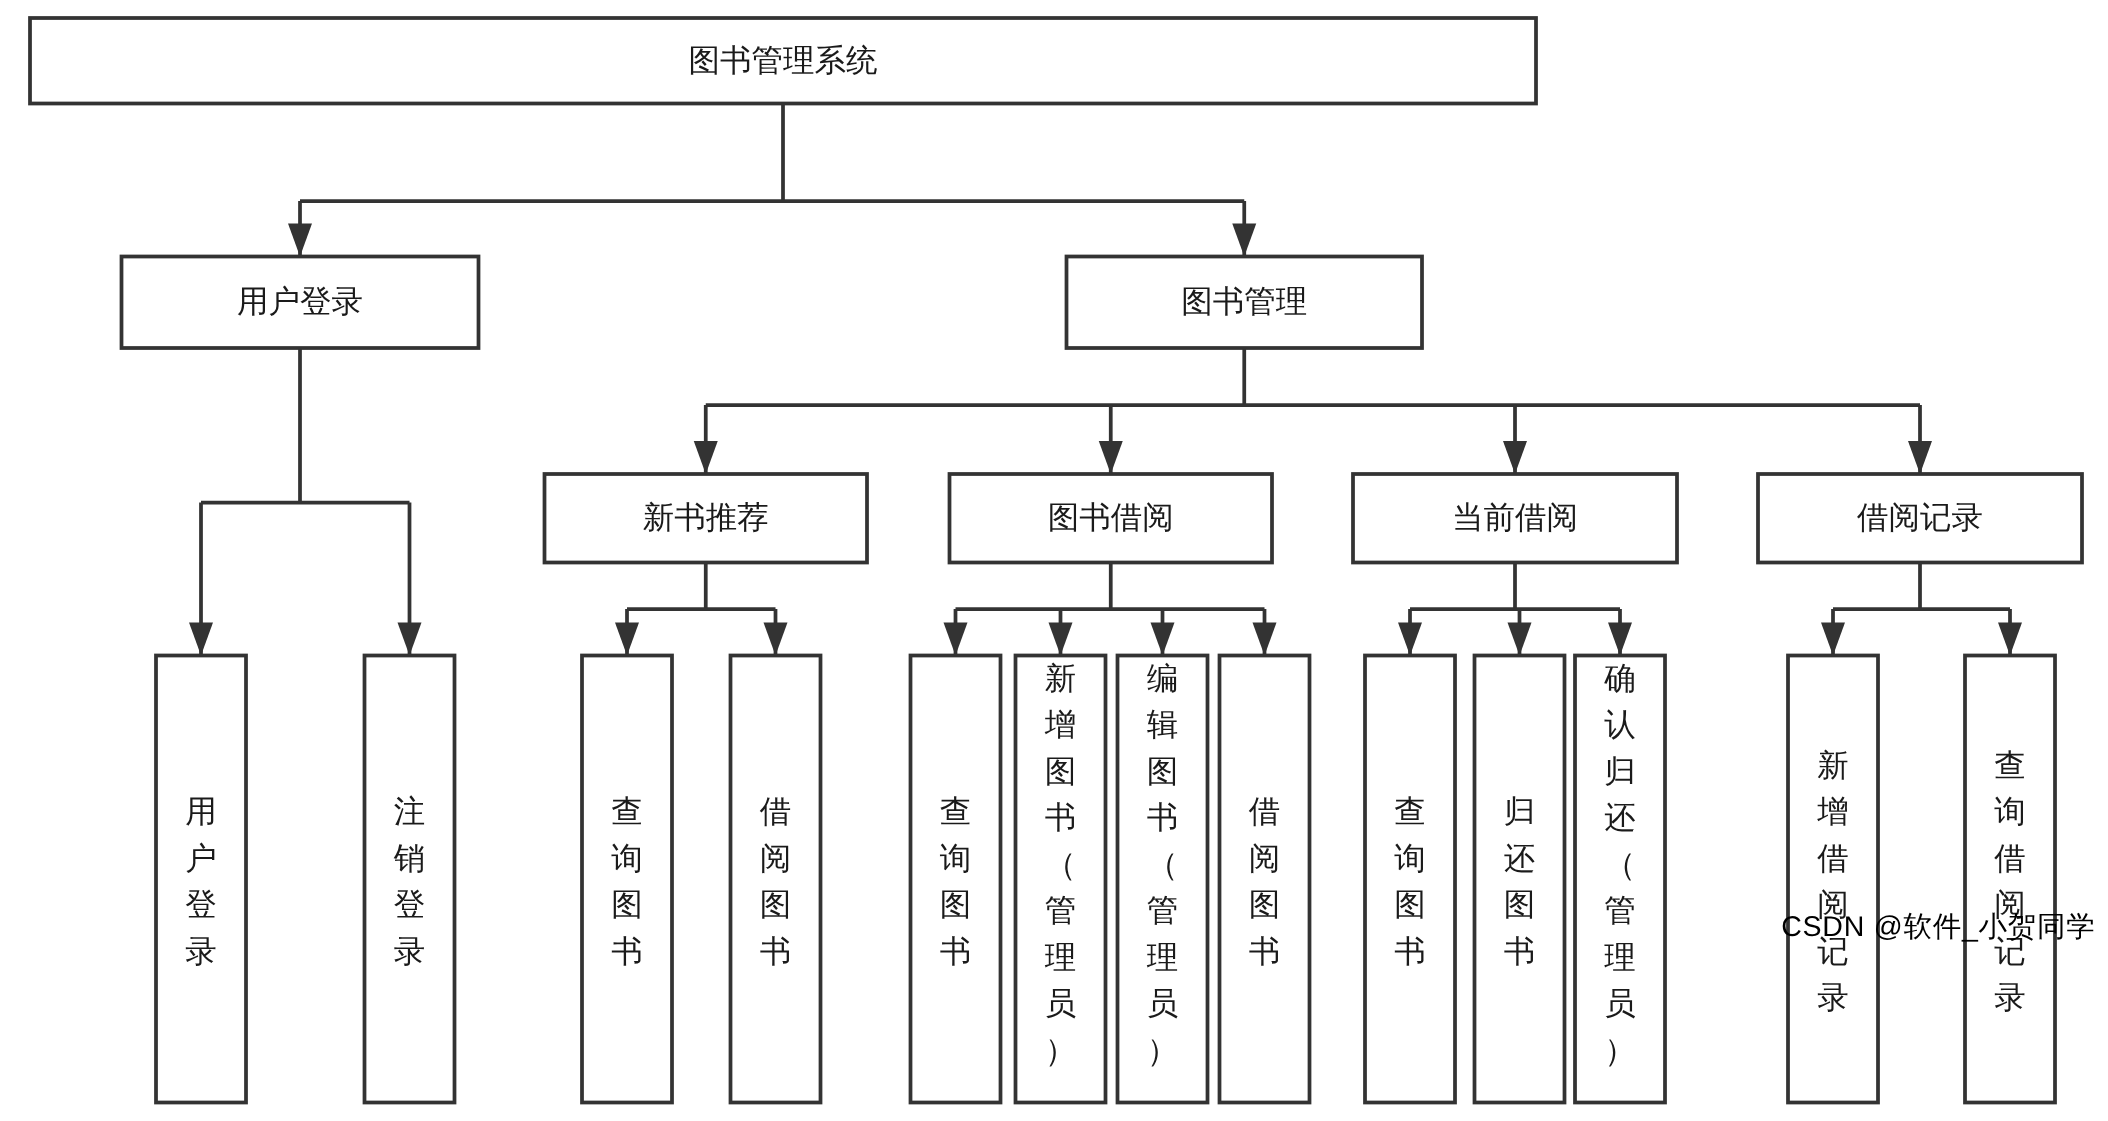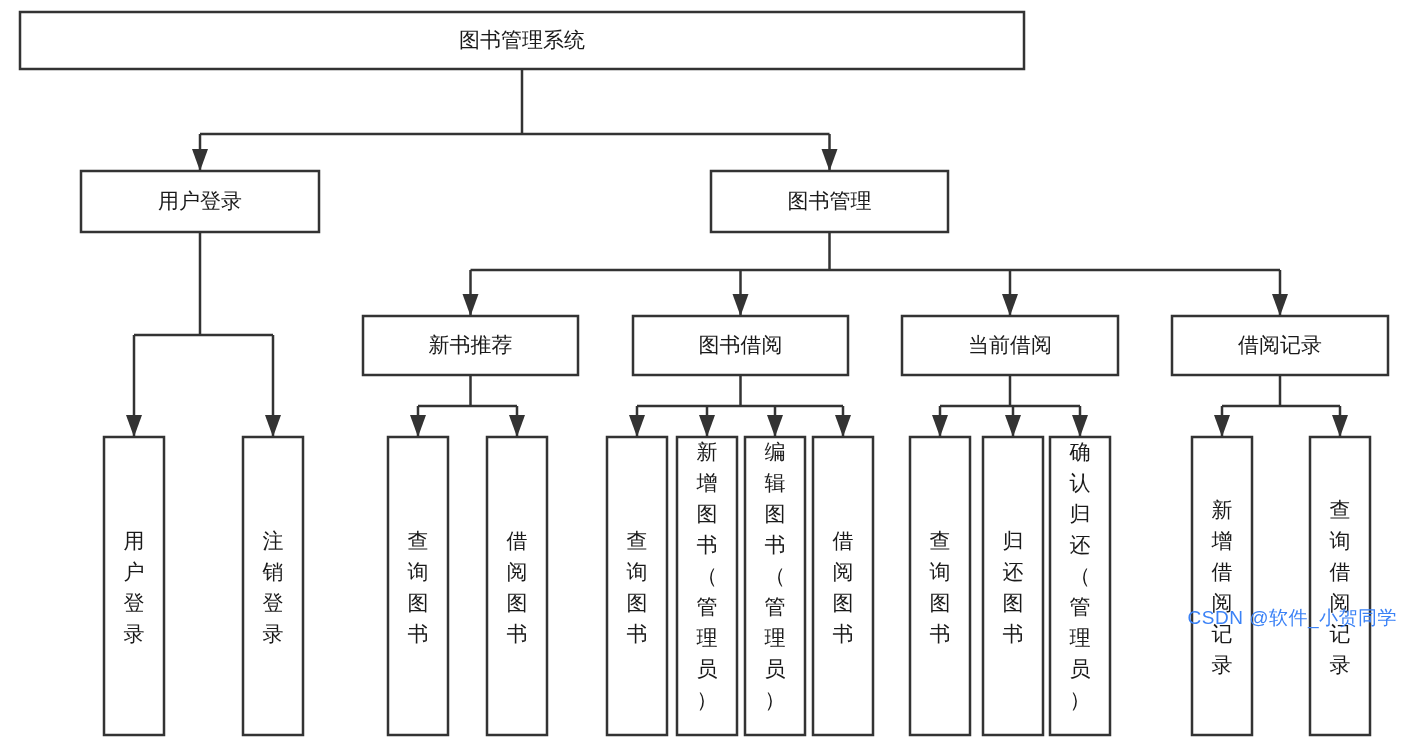--- a/index.html
+++ b/index.html
@@ -52,21 +52,21 @@
     font-size: 21px;
     fill: #1a1a1a;
     text-anchor: middle;
   }
   .watermark-text {
     position: absolute;
     right: 8px;
     bottom: 4px;
     font-family: "Liberation Sans", "DejaVu Sans", sans-serif;
     font-size: 19px;
-    color: #3b82f6;
+    color: #000000;
     white-space: nowrap;
     letter-spacing: 0.5px;
   }
 </style>
 </head>
 <body>
 
 <div id="diagram-root">
   <svg class="flow" id="flow-svg" viewBox="0 0 1405 747" xmlns="http://www.w3.org/2000/svg">
       <g>

